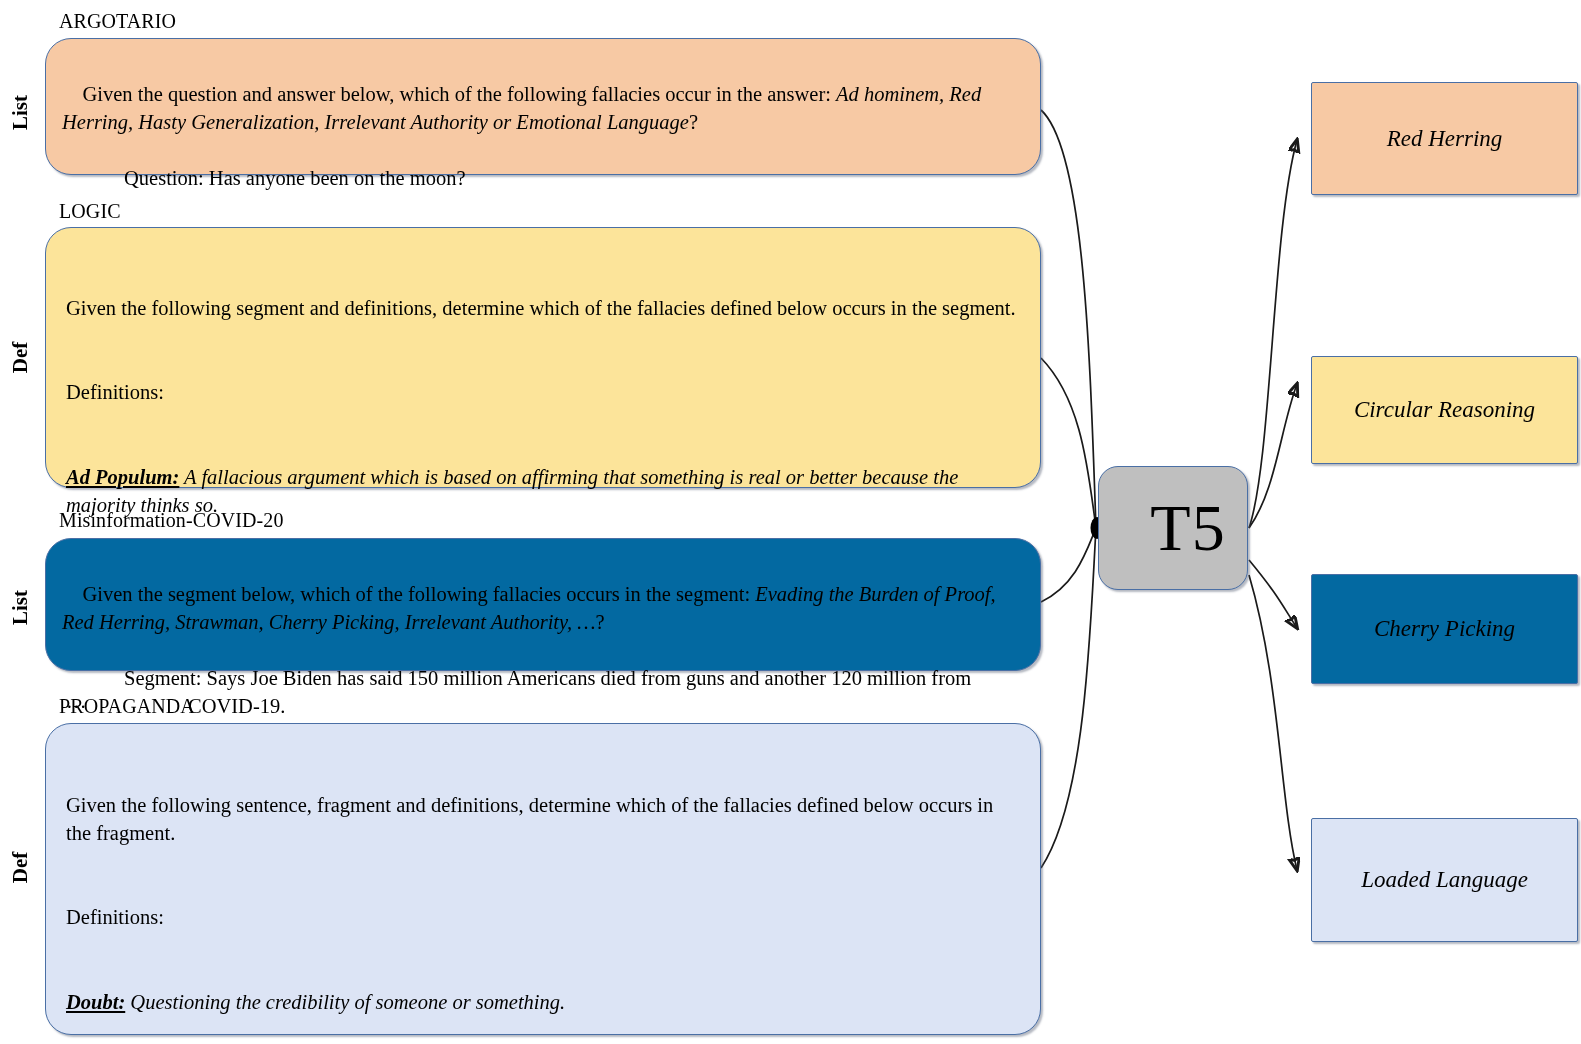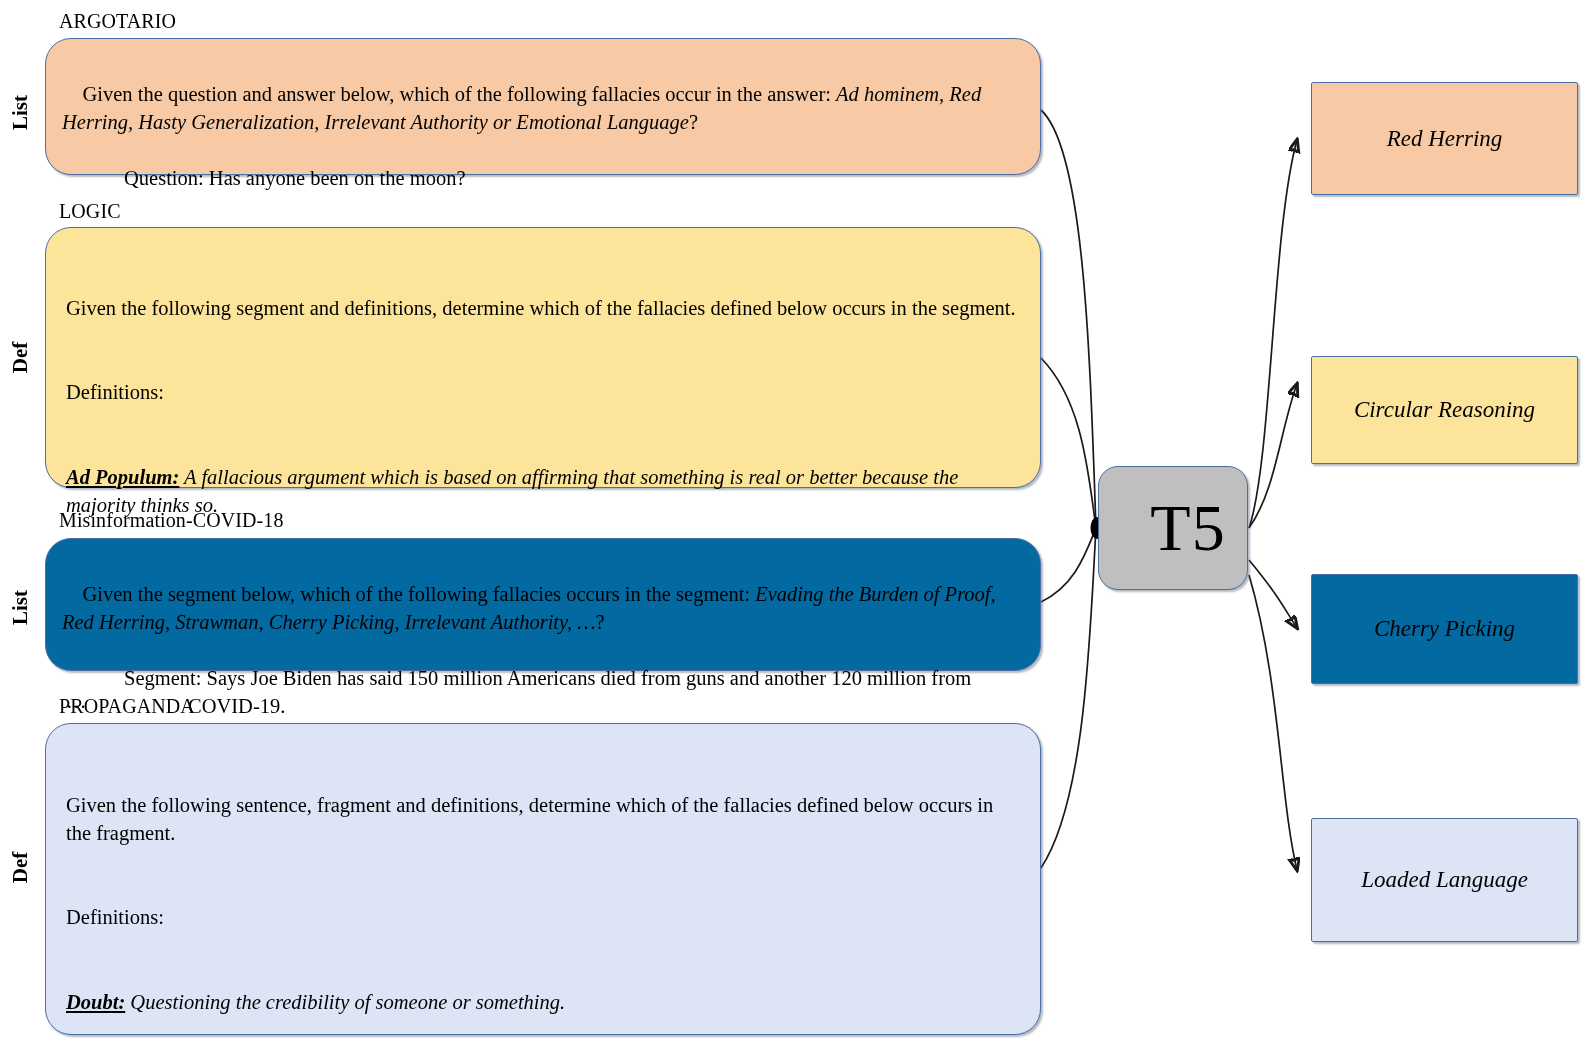--- a/index.html
+++ b/index.html
@@ -101,21 +101,21 @@
     <path d="M1249,575 C1280,680 1280,800 1297,870" marker-end="url(#ah)"></path>
   </svg>
 
   <div class="side-label" style="left:-11px;top:100px;width:62px;">List</div>
   <div class="side-label" style="left:-11px;top:345px;width:62px;">Def</div>
   <div class="side-label" style="left:-11px;top:595px;width:62px;">List</div>
   <div class="side-label" style="left:-11px;top:855px;width:62px;">Def</div>
 
   <div class="caption" style="left:59px;top:10px;">ARGOTARIO</div>
   <div class="caption" style="left:59px;top:200px;">LOGIC</div>
-  <div class="caption" style="left:59px;top:509px;">Misinformation-COVID-18</div>
+  <div class="caption" style="left:59px;top:509px;">Misinformation-COVID-20</div>
   <div class="caption" style="left:59px;top:695px;">PROPAGANDA</div>
 
   <div class="box prompt-box c-peach" style="left:45px;top:38px;width:996px;height:137px;"></div>
   <div class="ptext" style="left:62px;top:52px;width:965px;">
     <span>Given the question and answer below, which of the following fallacies occur in the answer: </span><i>Ad hominem, Red Herring, Hasty Generalization, Irrelevant Authority or Emotional Language</i><span>?</span>
     <span class="indent1">Question: Has anyone been on the moon?</span>
     <span class="indent1">Answer: The moon is so far away, we should focus on our society.</span>
   </div>
 
   <div class="box prompt-box c-yellow" style="left:45px;top:227px;width:996px;height:261px;"></div>

